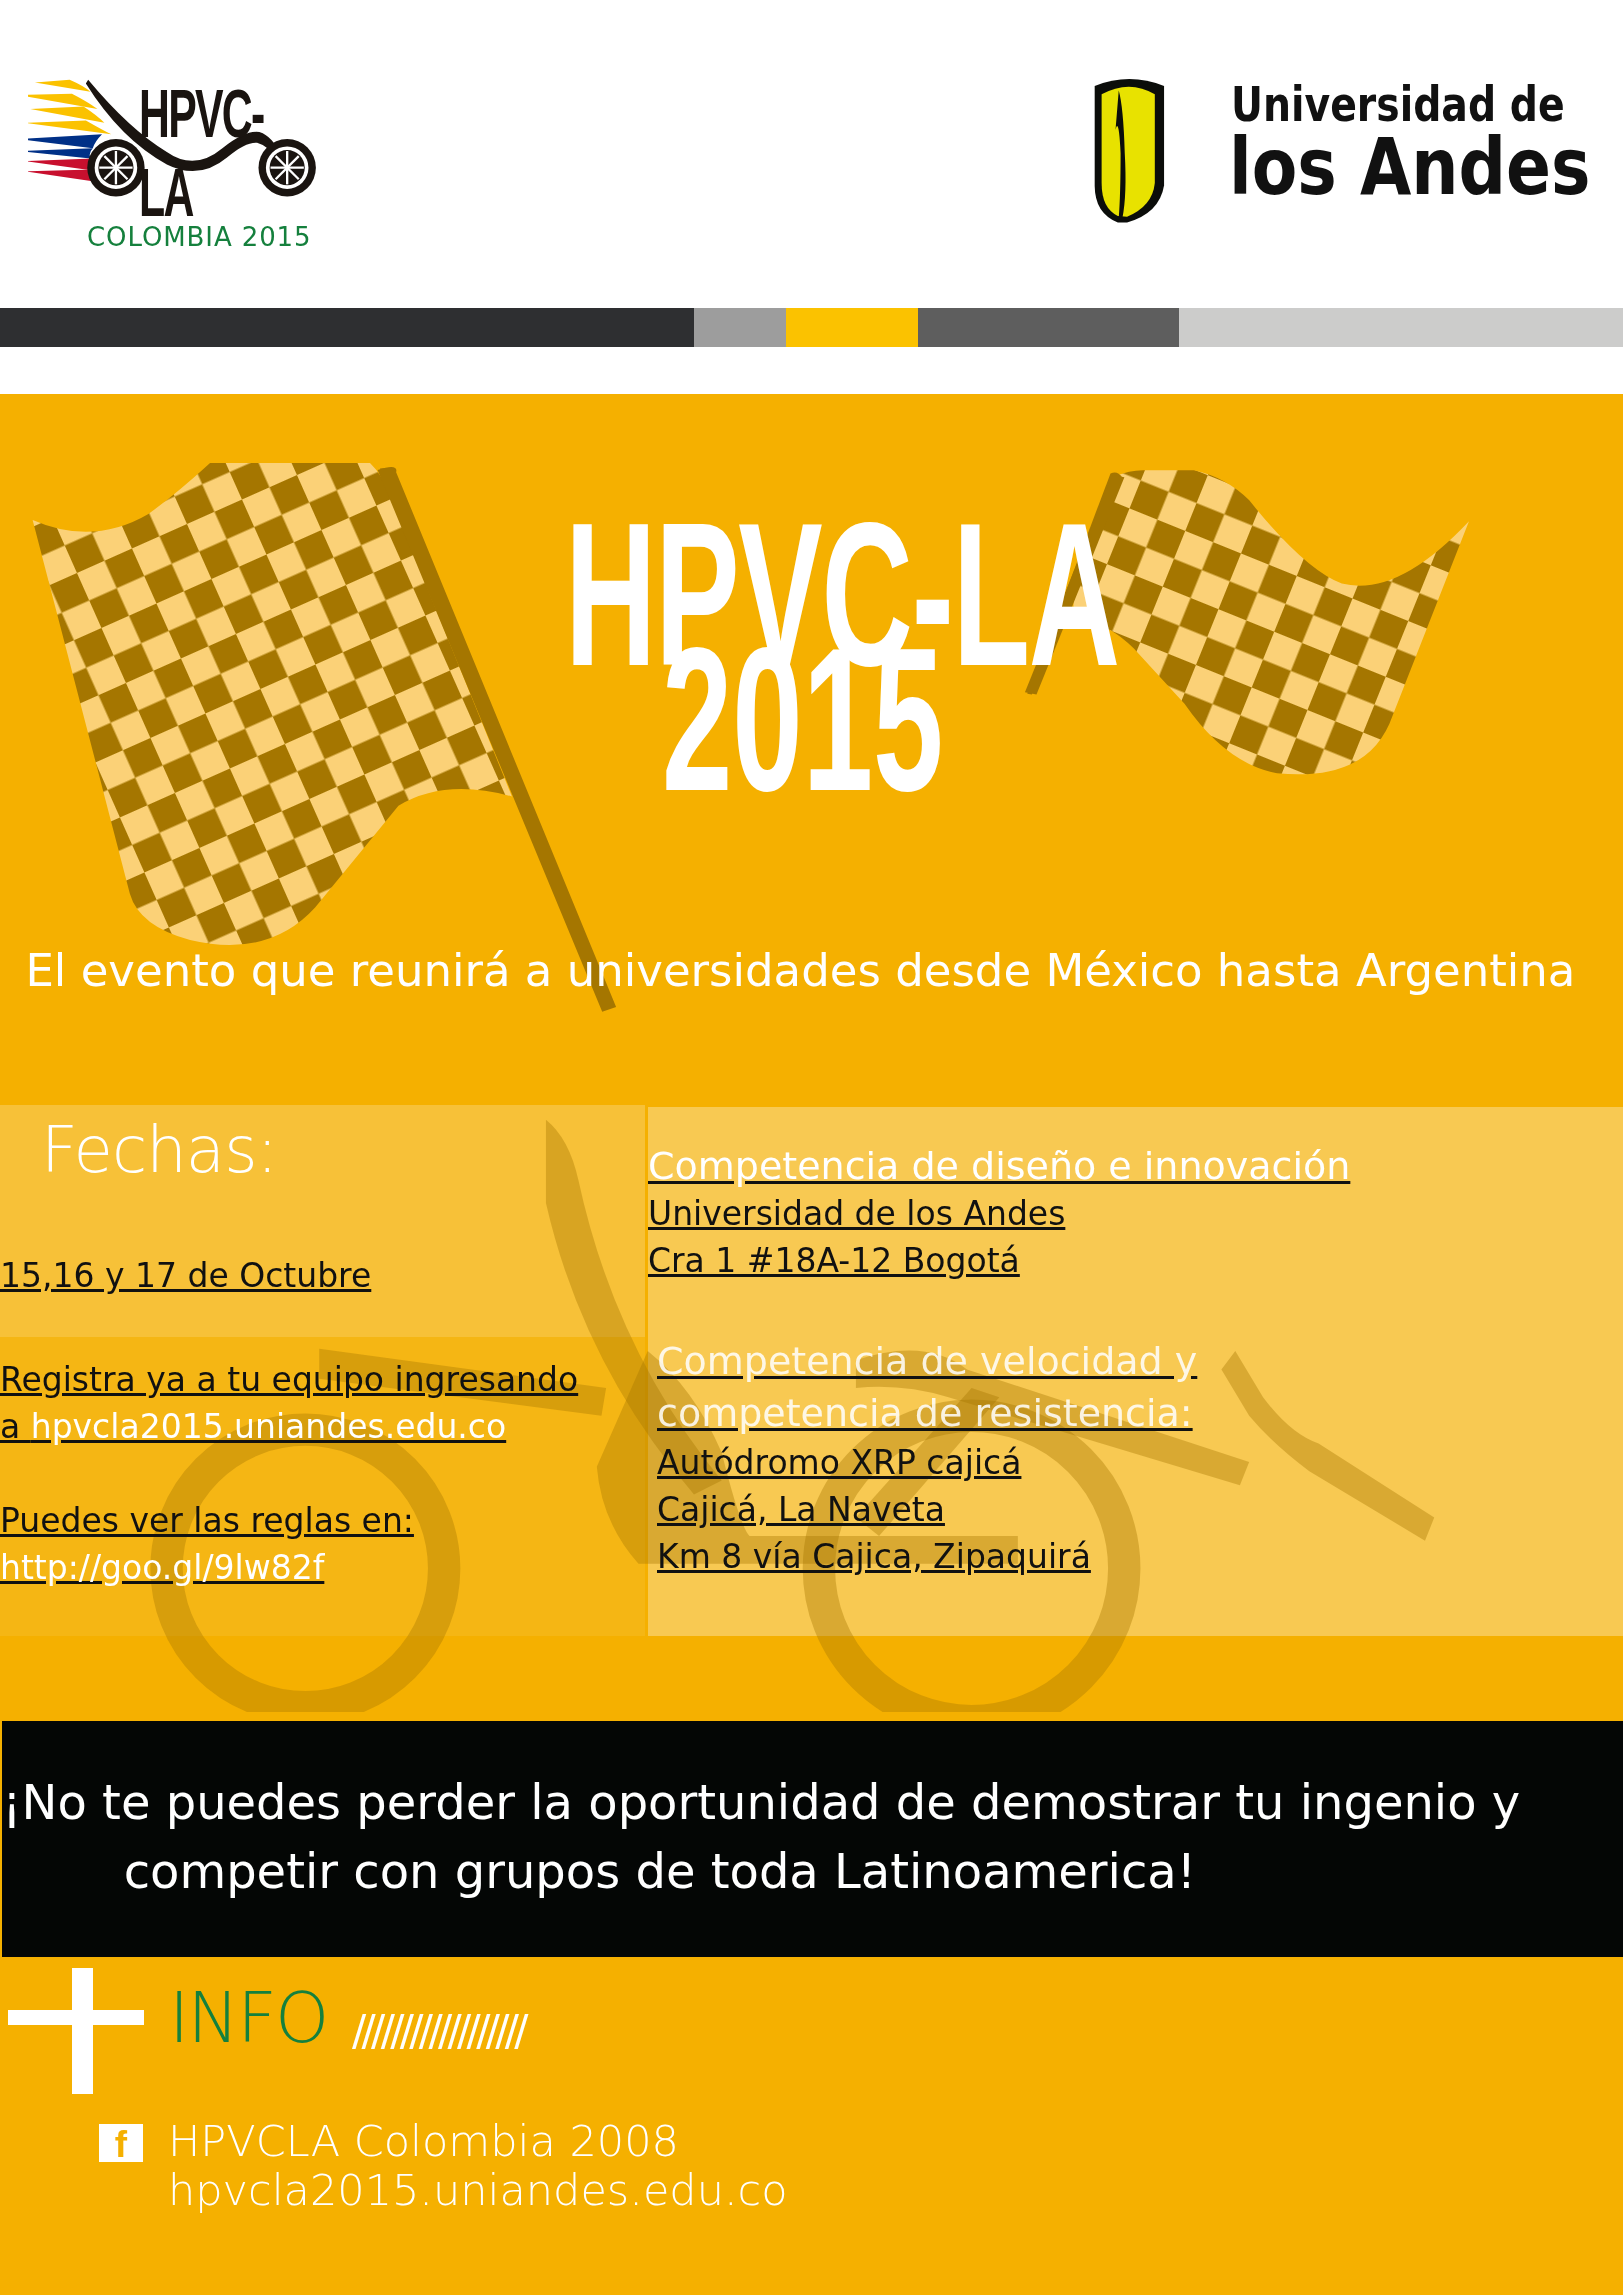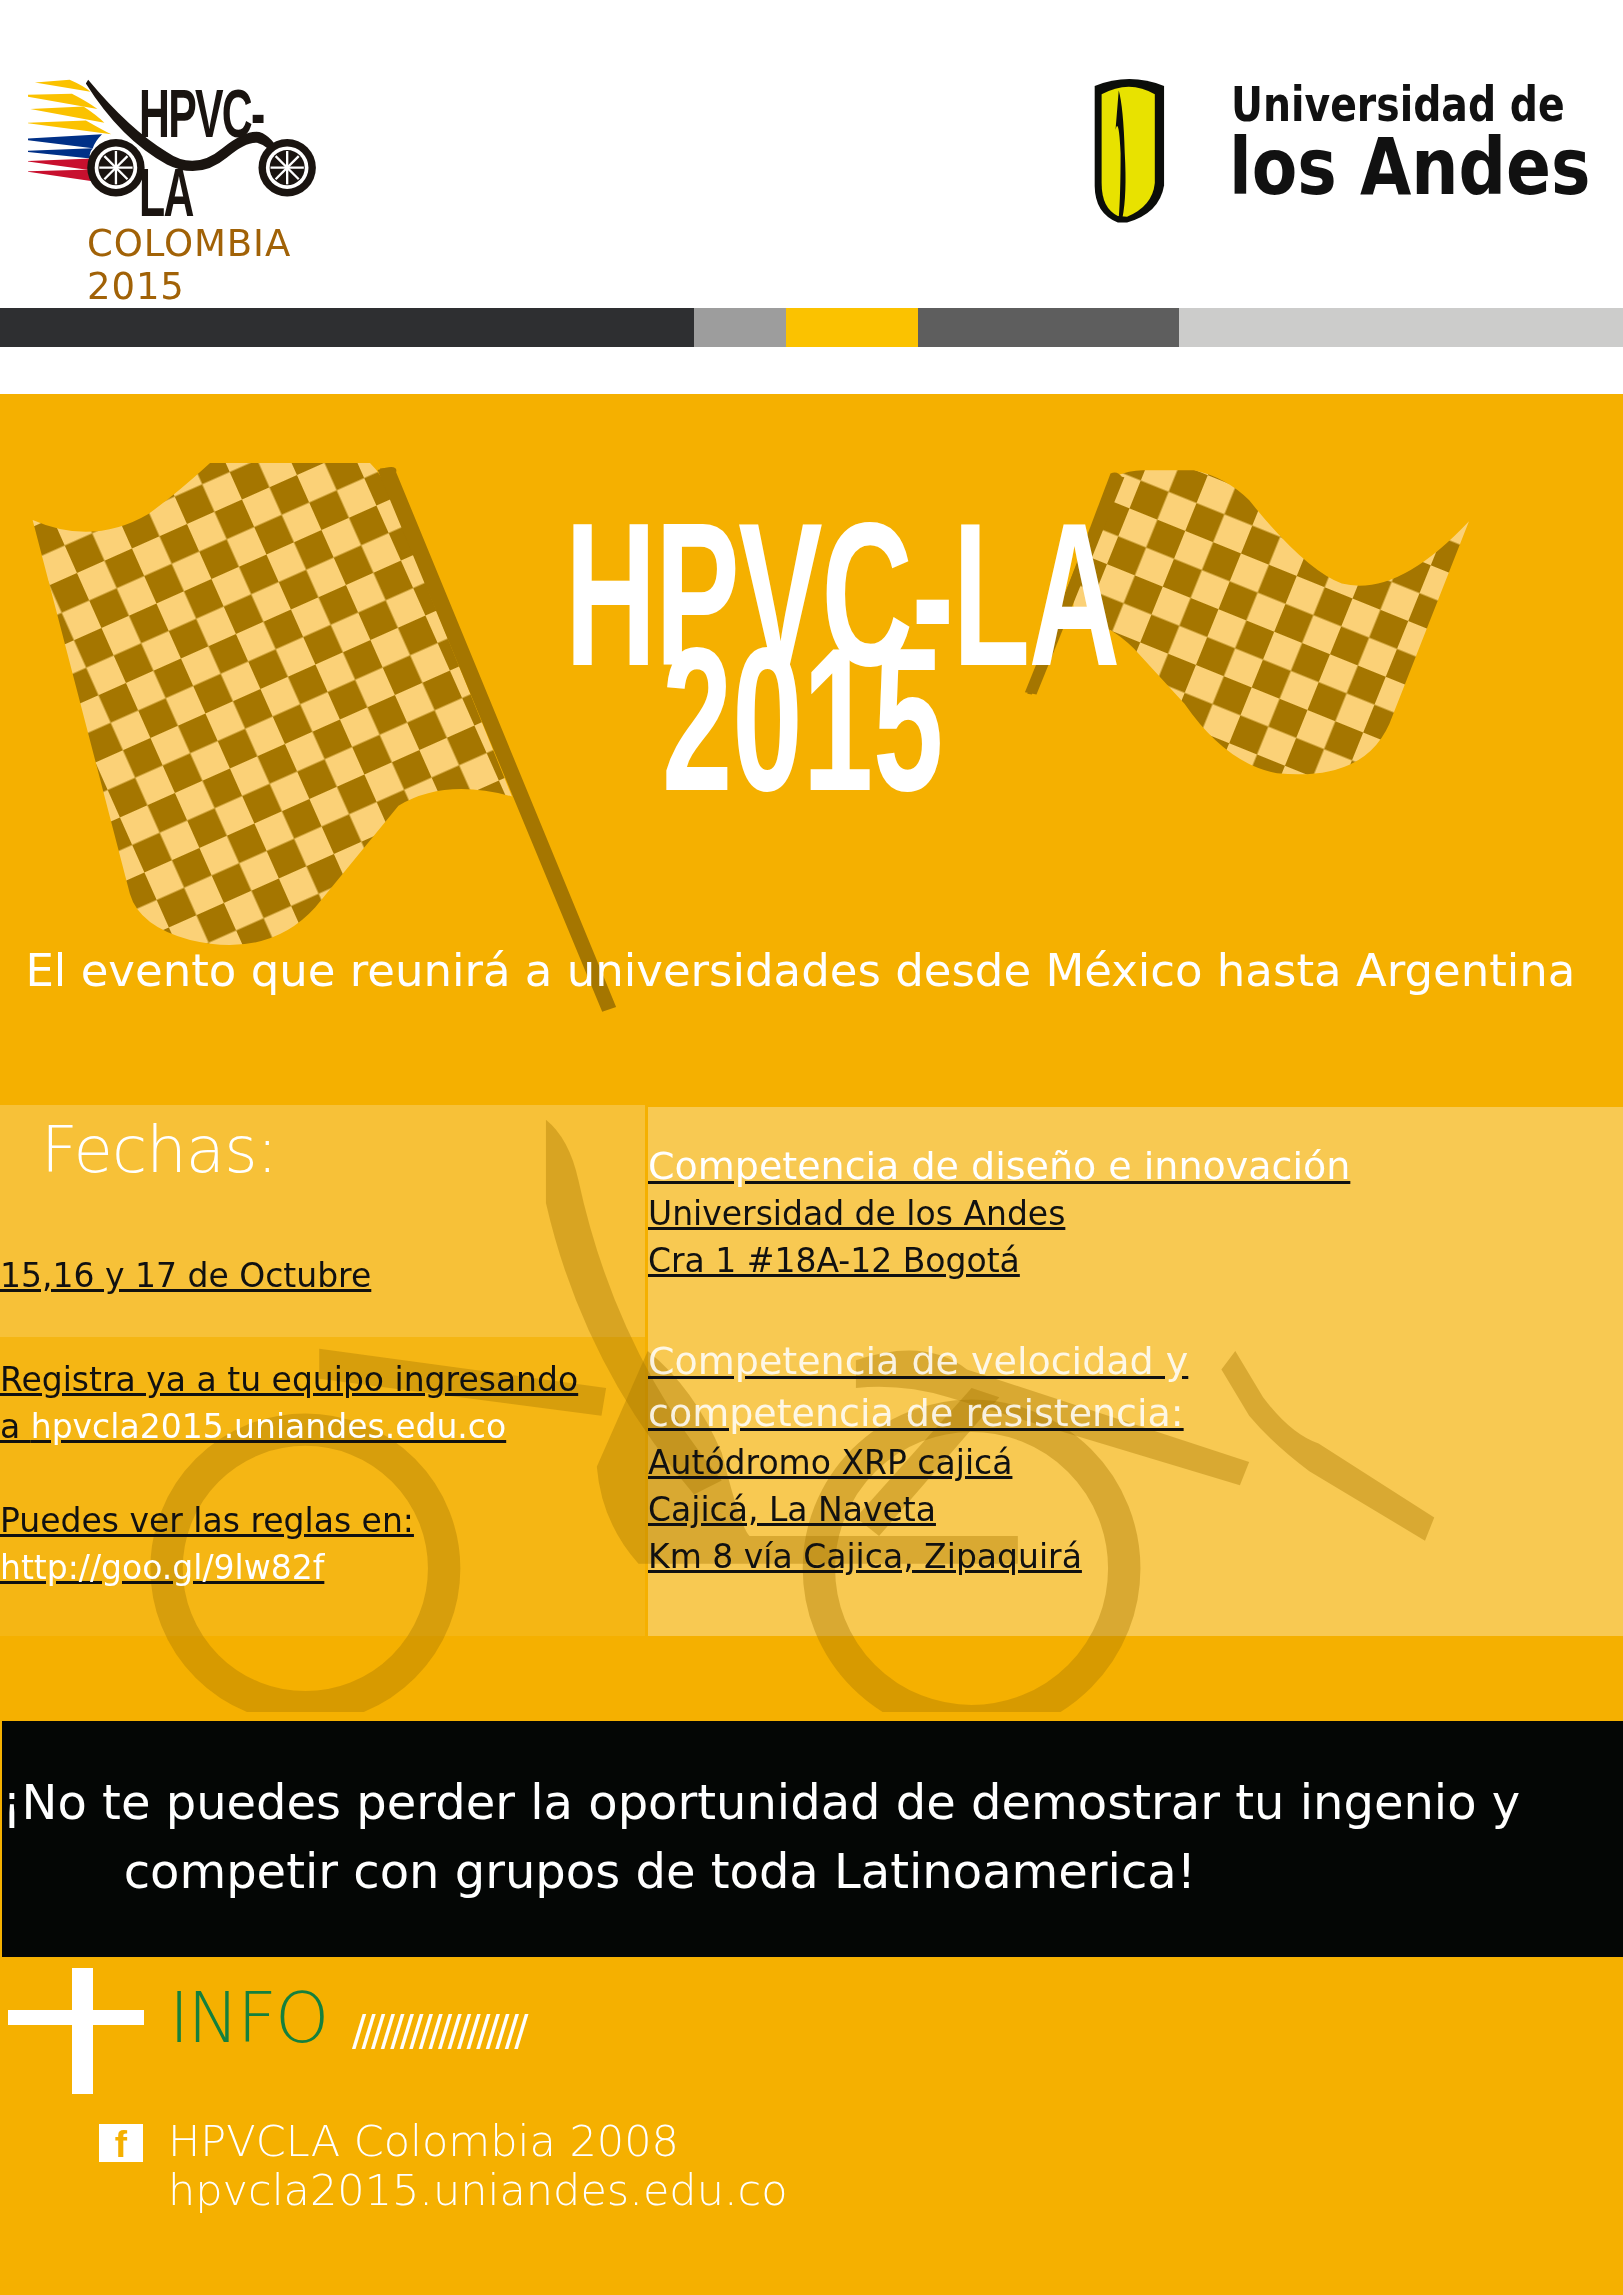--- a/index.html
+++ b/index.html
@@ -2,21 +2,21 @@
 <html style="font-size:7.4px"><head>
 <meta charset="utf-8">
 <style>
   html,body{margin:0;padding:0;}
   body{width:1623px;height:2295px;position:relative;overflow:hidden;background:#ffffff;font-family:"DejaVu Sans",sans-serif;}
   .abs{position:absolute;}
   
   .header{left:0;top:0;width:1623px;height:305px;background:#fff;}
   .logo-hpvc{left:28px;top:37px;width:361px;height:241px;}
   .logo-hpvc-title{position:absolute;left:111px;top:37px;font-family:"Liberation Sans",sans-serif;font-weight:bold;font-size:69px;letter-spacing:-2.8px;color:#1a1410;transform:scaleX(0.62);transform-origin:left top;}
-  .logo-hpvc-sub{position:absolute;left:59px;top:185px;font-family:"DejaVu Sans",sans-serif;font-size:37px;color:#a16207;letter-spacing:0.9px;}
+  .logo-hpvc-sub{position:absolute;left:59px;top:185px;font-family:"DejaVu Sans",sans-serif;font-size:26px;color:#15803d;letter-spacing:0.9px;}
   .logo-uandes{left:1090px;top:79px;width:509px;height:148px;}
   .uandes-l1{position:absolute;left:141px;top:-2.8px;font-family:"DejaVu Sans",sans-serif;font-weight:bold;font-size:48px;color:#111;transform:scaleX(0.82);transform-origin:left top;white-space:nowrap;}
   .uandes-l2{position:absolute;left:139px;top:42px;font-family:"DejaVu Sans",sans-serif;font-weight:bold;font-size:79px;color:#111;transform:scaleX(0.84);transform-origin:left top;white-space:nowrap;}
   
   .stripes{left:0;top:308px;width:1623px;height:39px;display:flex;}
   .stripes div{height:100%;}
   
   .main{left:0;top:394px;width:1623px;height:1901px;background:#f5b000;}
   .hero-l1{position:absolute;left:565px;top:477px;font-family:"Liberation Sans",sans-serif;font-weight:bold;font-size:204px;color:#fff;transform:scaleX(0.62);transform-origin:left top;letter-spacing:-1.9px;white-space:nowrap;}
   .hero-l2{position:absolute;left:662px;top:602px;font-family:"Liberation Sans",sans-serif;font-weight:bold;font-size:204px;color:#fff;transform:scaleX(0.62);transform-origin:left top;white-space:nowrap;}
@@ -26,21 +26,21 @@
   .panel-left-bot{left:0;top:1337px;width:645px;height:299px;background:rgba(255,255,255,0.08);}
   .panel-right{left:648px;top:1107px;width:975px;height:529px;background:rgba(255,255,255,0.32);}
   .bike{left:0;top:1064px;width:1623px;height:648px;pointer-events:none;}
   .fechas{left:41px;top:1113px;font-size:64px;color:#fff;font-weight:200;letter-spacing:-0.9px;}
   .ptxt{font-size:33px;color:#111;text-align:left;line-height:47px;white-space:nowrap;text-decoration:underline;}
   .fechas-date{left:0;top:1252px;width:643px;}
   .registra{left:0;top:1356px;width:645px;}
   .reglas{left:0;top:1497px;width:645px;}
   .white{color:#fff;}
   .comp1{left:648px;top:1143px;width:939px;}
-  .comp2{left:648px;top:1335px;width:939px;}
+  .comp2{left:648px;top:1335px;width:939px;padding-left:9px;}
   .compt{font-size:38px;color:#fff;}
   .compt2{font-size:38px;color:rgba(255,255,255,0.85);}
   
   .band{left:2.3px;top:1721px;width:1621px;height:236px;background:#040605;}
   .band-text{left:2.3px;top:1768px;width:1315px;text-align:center;color:#fff;font-size:48px;line-height:69px;white-space:nowrap;}
   .plus-h2{left:8.3px;top:2010px;width:136px;height:15.3px;background:#fff;}
   .plus-vv{left:72px;top:1968px;width:21px;height:126px;background:#fff;}
   .info-label{left:169px;top:1978px;font-size:69px;color:#15803d;font-weight:200;letter-spacing:-1.9px;}
   .info-slashes{left:352px;top:2006px;font-size:42px;color:#fff;letter-spacing:-4.6px;}
   .fb-box{left:99px;top:2124px;width:44px;height:38px;background:#fff;}

